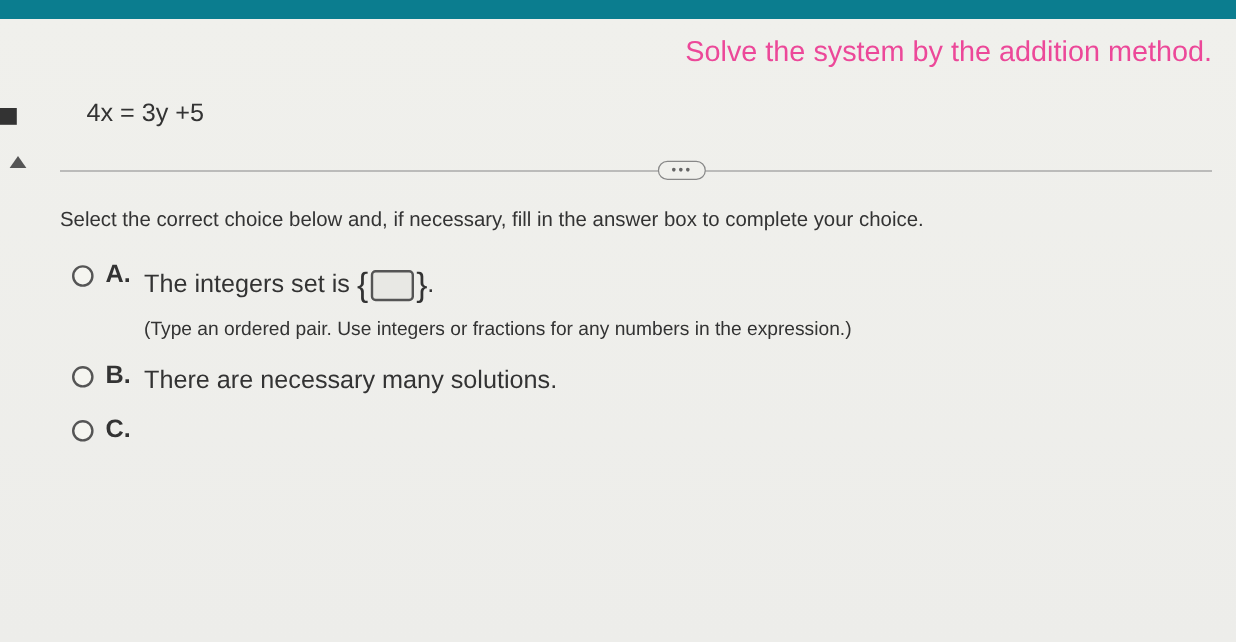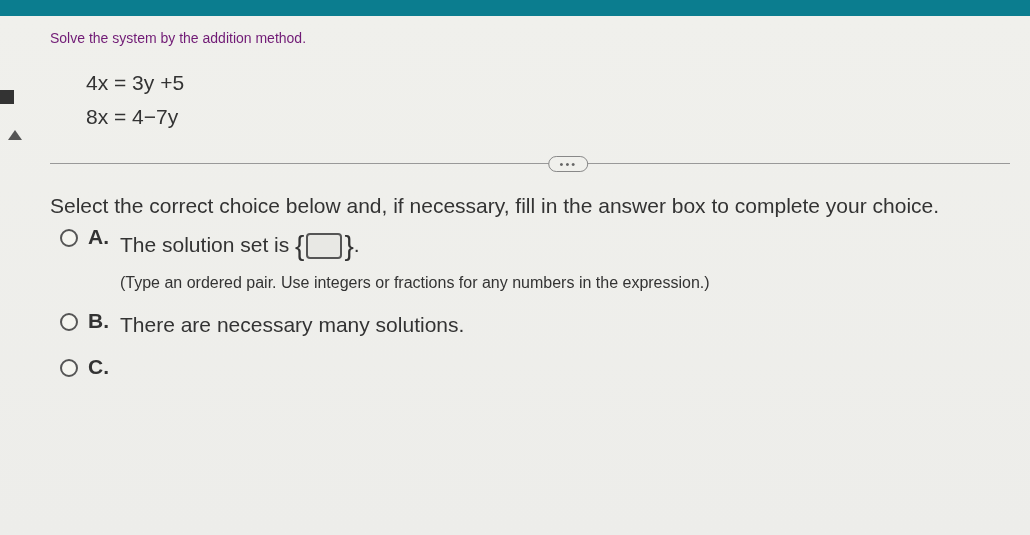--- a/index.html
+++ b/index.html
@@ -13,26 +13,27 @@
       width: 1030px;
       height: 535px;
       overflow: hidden;
       position: relative;
     }
     .content {
       padding: 30px 20px 20px 50px;
       color: #2a2a2a;
     }
     .question-text {
-      font-size: 14px;
-      color: #701a75;
+      font-size: 24px;
+      color: #ec4899;
       margin-bottom: 20px;
+      text-align: right;
     }
     .equations {
-      margin-left: 36px;
+      margin-left: 22px;
       margin-bottom: 30px;
     }
     .equation {
       font-size: 21px;
       color: #333;
       line-height: 1.6;
       font-family: Arial, sans-serif;
     }
     .divider-container {
       position: relative;
@@ -51,23 +52,23 @@
       background: #f0f0ec;
       border: 1px solid #888;
       border-radius: 12px;
       padding: 1px 10px;
       font-size: 11px;
       color: #666;
       letter-spacing: 2px;
       cursor: pointer;
     }
     .instruction {
-      font-size: 21px;
+      font-size: 17px;
       color: #333;
-      margin-bottom: 7px;
+      margin-bottom: 24px;
     }
     .choices {
       margin-left: 10px;
     }
     .choice {
       display: flex;
       align-items: flex-start;
       margin-bottom: 14px;
     }
     .radio {
@@ -130,37 +131,36 @@
 <body>
 
 <div class="left-edge"></div>
 <div class="scroll-indicator"></div>
 
 <div class="content">
   <div class="question-text">Solve the system by the addition method.</div>
 
   <div class="equations">
     <div class="equation">4x = 3y +5</div>
-    <div class="equation">8x = 4−7y</div>
   </div>
 
   <div class="divider-container">
     <hr class="divider-line">
     <span class="divider-toggle">•••</span>
   </div>
 
   <div class="instruction">Select the correct choice below and, if necessary, fill in the answer box to complete your choice.</div>
 
   <div class="choices">
 
     <div class="choice">
       <div class="radio"></div>
       <div class="choice-label">A.</div>
       <div class="choice-content">
-        <span>The solution set is </span><span style="font-size:28px;vertical-align:middle;">{</span><span class="answer-box"></span><span style="font-size:28px;vertical-align:middle;">}</span><span>.</span>
+        <span>The integers set is </span><span style="font-size:28px;vertical-align:middle;">{</span><span class="answer-box"></span><span style="font-size:28px;vertical-align:middle;">}</span><span>.</span>
         <div class="choice-hint">(Type an ordered pair. Use integers or fractions for any numbers in the expression.)</div>
       </div>
     </div>
 
     <div class="choice">
       <div class="radio"></div>
       <div class="choice-label">B.</div>
       <div class="choice-content">There are necessary many solutions.</div>
     </div>
 

